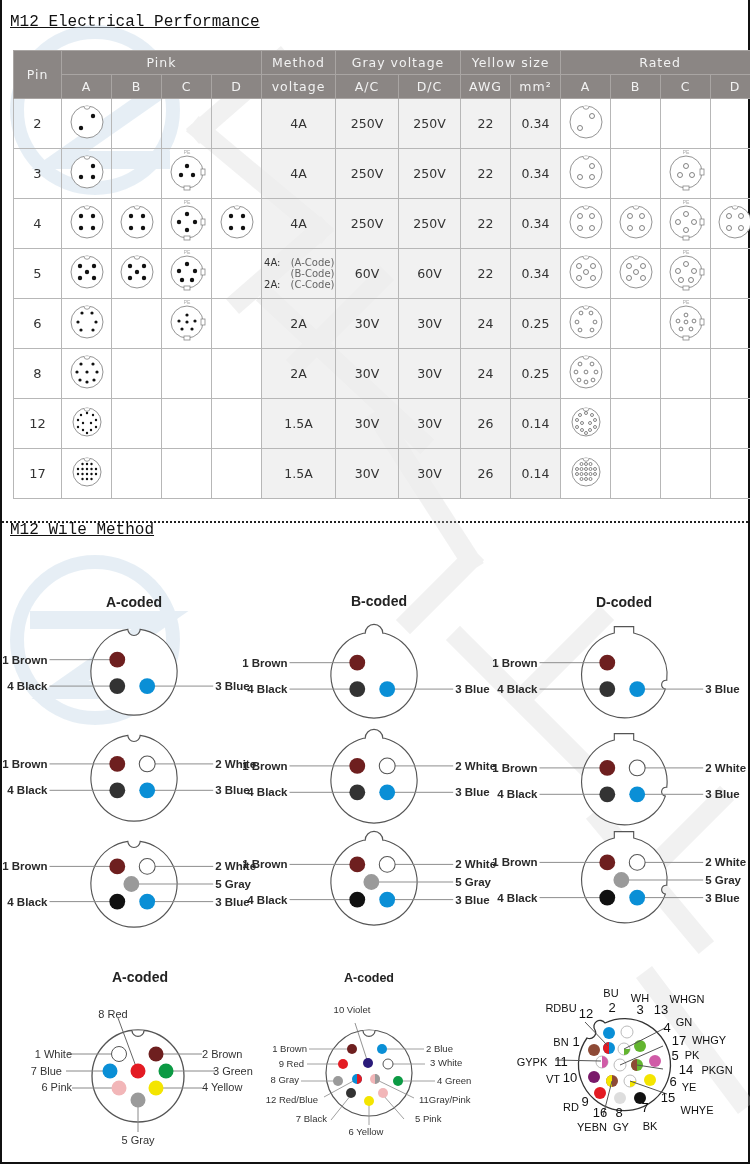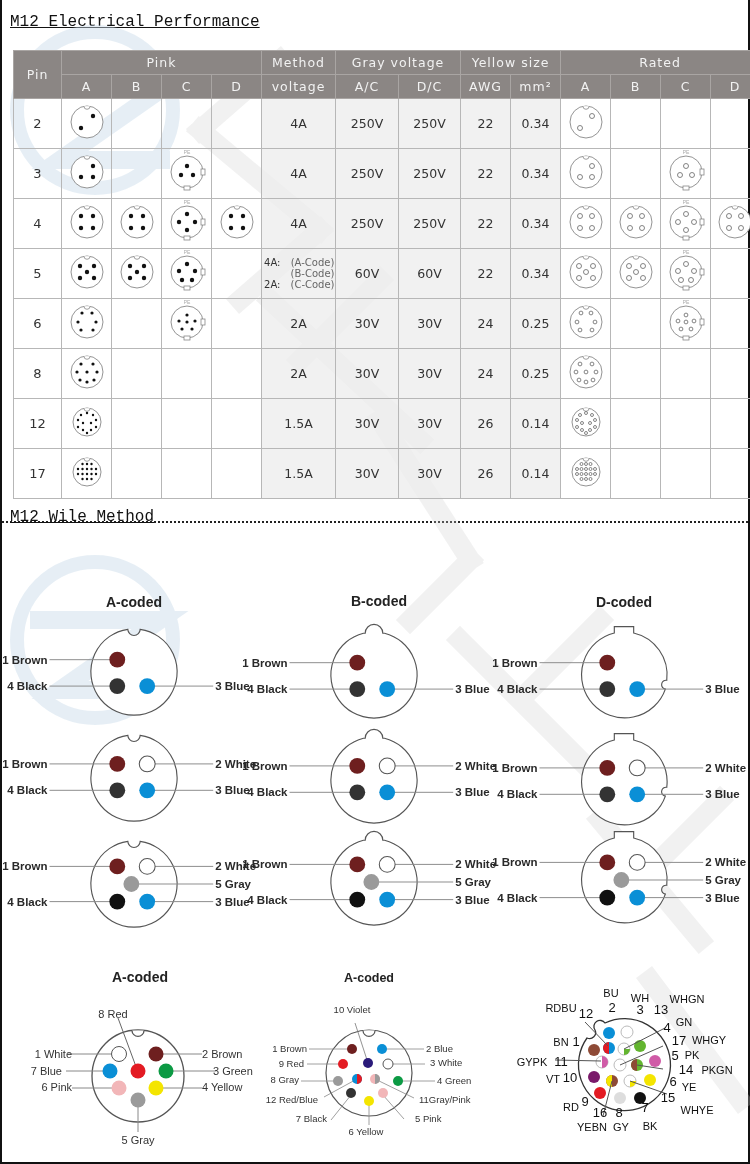--- a/index.html
+++ b/index.html
@@ -1,21 +1,21 @@
 <!DOCTYPE html>
 <html><head>
 <meta charset="utf-8">
 <style>
   * { box-sizing: border-box; margin: 0; padding: 0; }
   html, body { width: 750px; height: 1164px; background: #ffffff; overflow: hidden; }
   body { position: relative; font-family: "DejaVu Sans", sans-serif; color: #222; }
   .frame { position: absolute; left: 0; top: 0; width: 750px; height: 1164px; border-left: 2px solid #111; border-right: 2px solid #111; border-bottom: 2px solid #111; }
   .section-title { position: absolute; left: 10px; font-family: "Liberation Mono", "DejaVu Sans Mono", monospace; font-size: 16px; color: #111; text-decoration: underline; }
   #t1 { top: 13px; }
-  #t2 { top: 508px; }
+  #t2 { top: 521px; }
   .watermark { position: absolute; pointer-events: none; }
   table.spec { position: absolute; left: 13px; top: 50px; width: 746px; border-collapse: collapse; table-layout: fixed; z-index: 2; }
   table.spec th { background: #8b8684; color: #f2f2f2; font-weight: normal; font-size: 12.5px; letter-spacing: 1px; border: 1px solid #a9a5a3; height: 24px; }
   table.spec td { border: 1px solid #b7b7b7; height: 50px; text-align: center; font-size: 12.5px; color: #333; background: transparent; }
   table.spec td.grey { background: rgba(236,236,236,0.75); }
   table.spec td.num { font-size: 13px; }
   .rated-multi { display: grid; grid-template-columns: 26px 1fr; font-size: 10px; text-align: left; line-height: 11px; padding-left: 2px; }
   .rated-multi .c { color: #666; text-align: center; }
   .sep { position: absolute; left: 2px; top: 521px; width: 746px; border-top: 2px dotted #222; }
   svg text { font-family: "Liberation Sans", sans-serif; }

